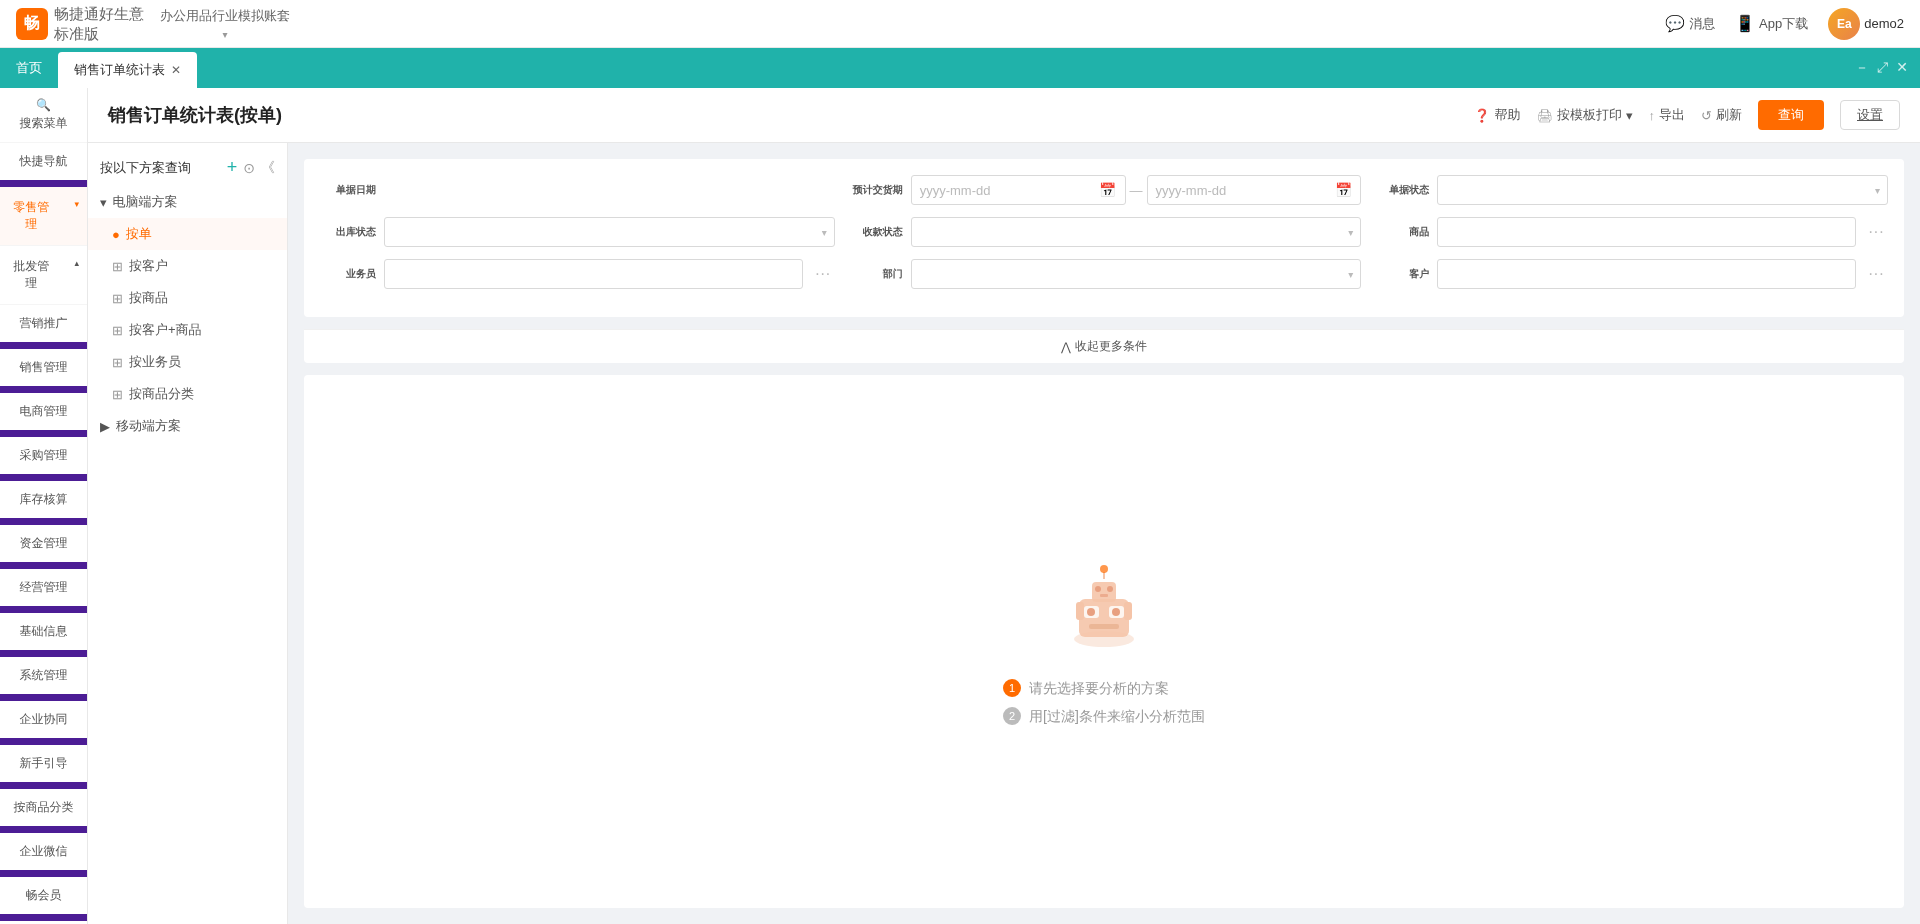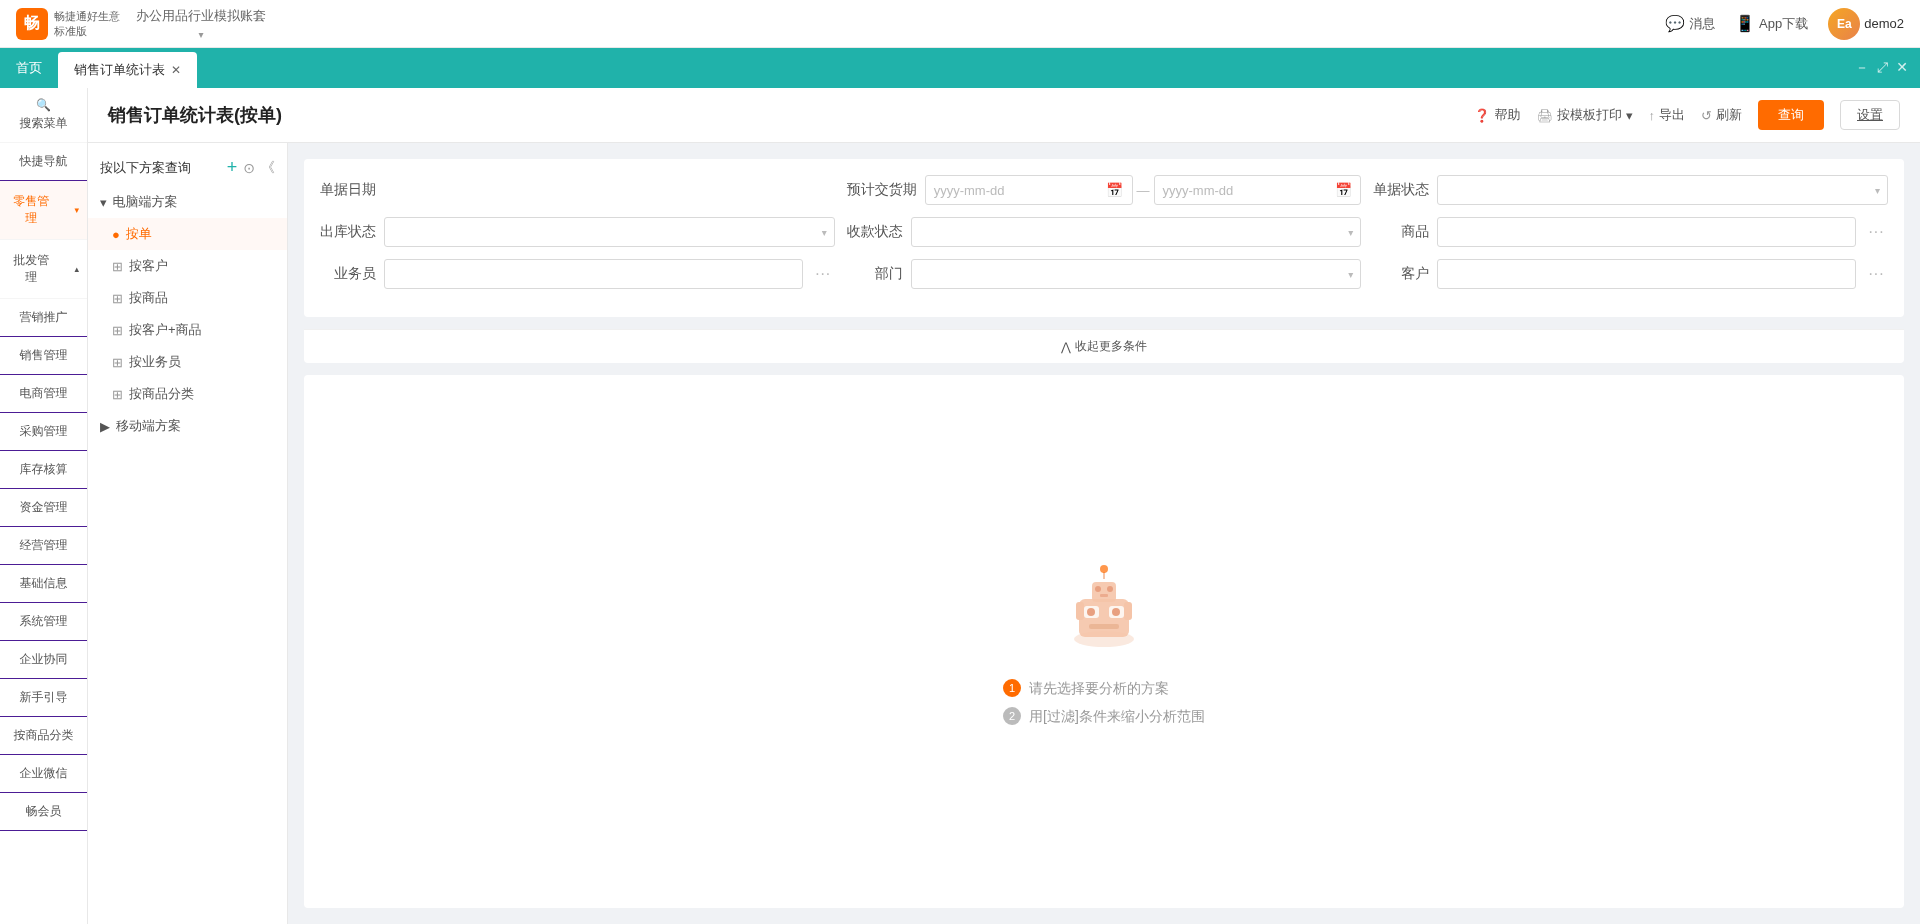--- a/index.html
+++ b/index.html
@@ -32,21 +32,21 @@
       background: #ff6b00;
       border-radius: 6px;
       display: flex;
       align-items: center;
       justify-content: center;
       color: white;
       font-size: 16px;
       font-weight: bold;
     }
     .logo-text {
-      font-size: 11px;
+      font-size: 15px;
       color: #666;
       line-height: 1.3;
     }
     .breadcrumb-selector {
       display: flex;
       align-items: center;
       gap: 4px;
       color: #666;
       font-size: 13px;
       cursor: pointer;
@@ -155,42 +155,42 @@
       display: flex;
       flex-direction: column;
       align-items: center;
       gap: 3px;
     }
     .sidebar-item.active { color: #ff6b00; background: #fff8f5; }
     .sidebar-item.has-arrow {
       flex-direction: row;
       justify-content: center;
       gap: 20px;
-      align-items: center;
+      align-items: flex-start;
     }
     .sidebar-item.has-arrow .arrow { font-size: 9px; }
     .sidebar-search {
       padding: 10px 8px;
       text-align: center;
       cursor: pointer;
       font-size: 12px;
       color: #555;
       border-bottom: 1px solid #f5f5f5;
       display: flex;
       flex-direction: column;
       align-items: center;
       gap: 3px;
     }
     .sidebar-nav-link {
       padding: 10px 8px;
       text-align: center;
       cursor: pointer;
       font-size: 12px;
       color: #555;
-      border-bottom: 1px solid #4c1d95;
+      border-bottom: 7px solid #4c1d95;
       display: flex;
       flex-direction: column;
       align-items: center;
       gap: 3px;
     }
 
     
     .content-area {
       flex: 1;
       display: flex;
@@ -323,25 +323,26 @@
     }
 
     
     .filter-panel {
       background: #fff;
       border-radius: 4px;
       padding: 16px;
       margin-bottom: 12px;
     }
     .filter-label {
-      font-size: 14px;
+      font-size: 10px;
       color: #555;
       white-space: nowrap;
       min-width: 56px;
       text-align: right;
+      font-weight: bold;
     }
     .filter-label.wide { min-width: 64px; }
     .date-filter-group {
       display: flex;
       align-items: center;
       gap: 4px;
     }
     .date-btn {
       padding: 4px 8px;
       border: 1px solid #d9d9d9;

